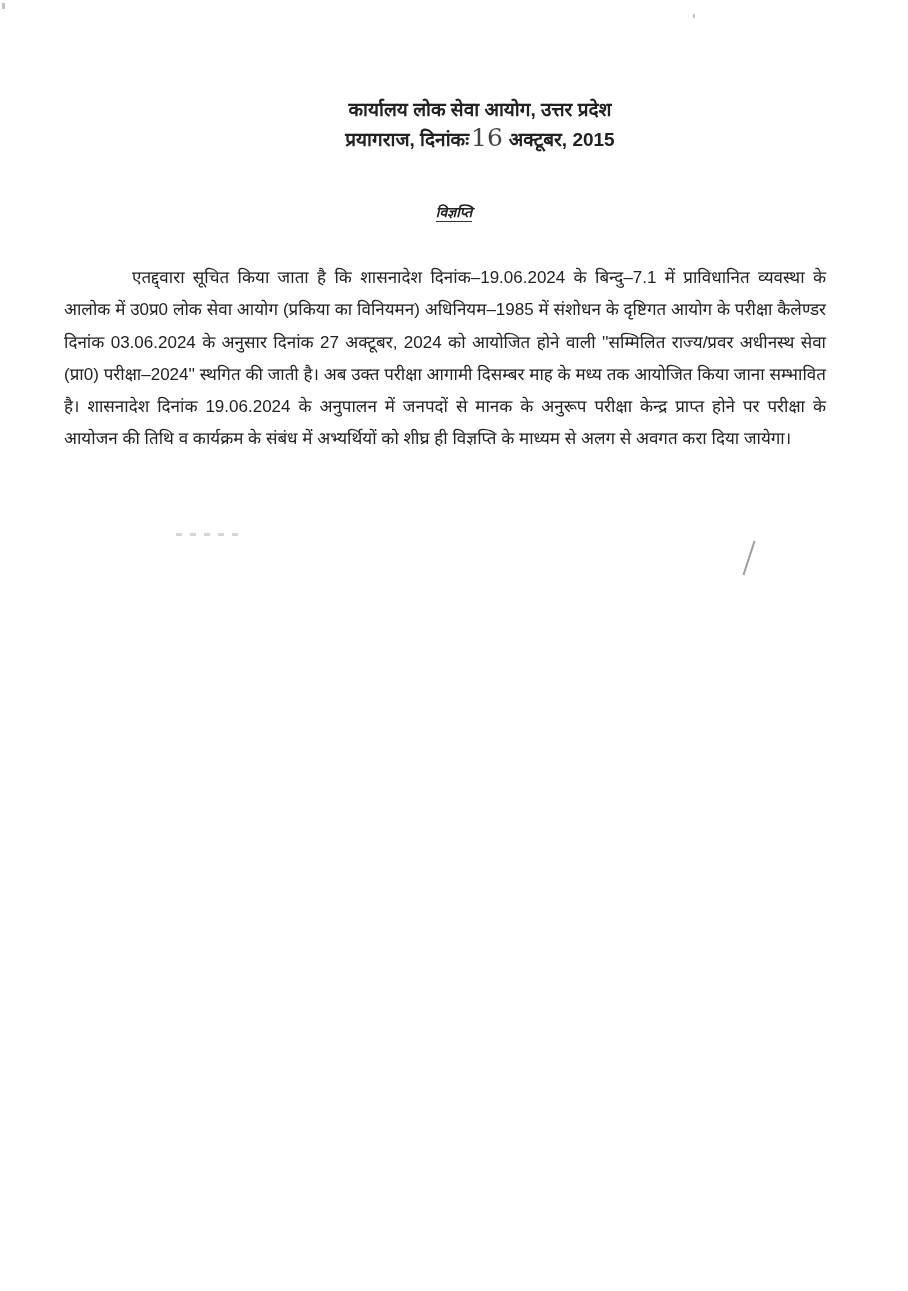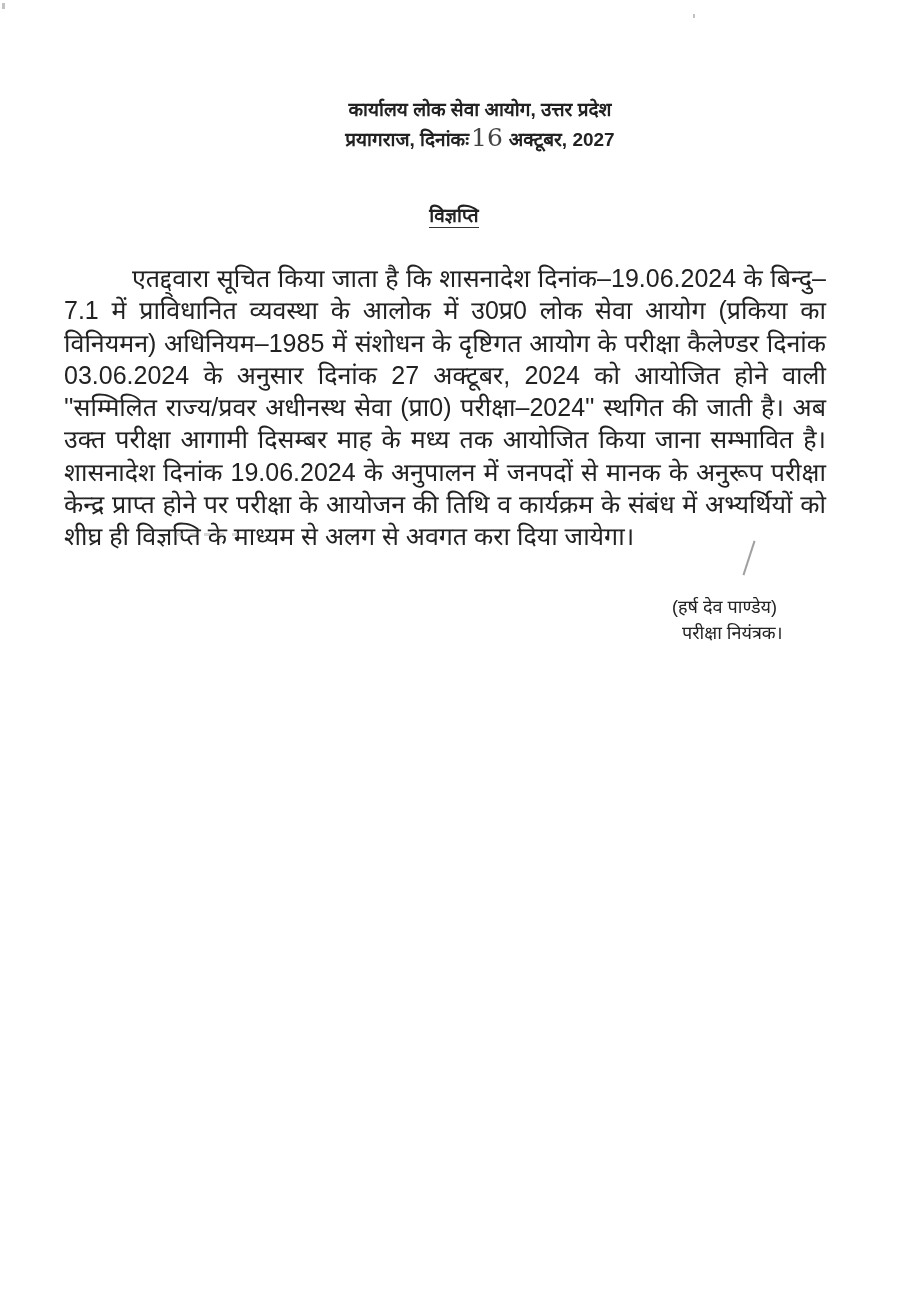--- a/index.html
+++ b/index.html
@@ -40,34 +40,35 @@
       font-size: 25px;
       color: #444;
       margin: 0 6px 0 2px;
     }
     .notice-title {
       position: absolute;
       left: 0;
       top: 202px;
       width: 908px;
       text-align: center;
-      font-size: 19px;
+      font-size: 14px;
       font-weight: bold;
       color: #222;
+      font-style: italic;
     }
     .notice-title span {
       border-bottom: 1.5px solid #333;
       padding-bottom: 1px;
     }
     .body-text {
       position: absolute;
       left: 64px;
       top: 262px;
       width: 762px;
-      font-size: 25px;
+      font-size: 17px;
       line-height: 32.3px;
       text-align: justify;
       text-align-last: left;
       color: #222;
     }
     .body-text .indent { display: inline-block; width: 68px; }
     .signature-mark {
       position: absolute;
       left: 748px;
       top: 540px;
@@ -107,31 +108,27 @@
 </head>
 <body>
 
 <div class="page">
 
   <div class="scan-speck" style="left:2px; top:3px;"></div>
   <div class="scan-speck" style="left:693px; top:14px; width:2px; height:4px;"></div>
 
   <div class="header">
     <span class="line line-1">कार्यालय लोक सेवा आयोग, उत्तर प्रदेश</span>
-    <span class="line line-3"><span>प्रयागराज, दिनांकः</span><span class="handwritten-day">16</span><span>अक्टूबर, 2027</span></span>
+    <span class="line line-3"><span>प्रयागराज, दिनांकः</span><span class="handwritten-day">16</span><span>अक्टूबर, 2015</span></span>
   </div>
 
   <div class="notice-title">
     <span>विज्ञप्ति</span>
   </div>
 
   <div class="body-text"><span class="indent"></span><span>एतद्द्वारा सूचित किया जाता है कि शासनादेश दिनांक–19.06.2024 के बिन्दु–7.1 में प्राविधानित व्यवस्था के आलोक में उ0प्र0 लोक सेवा आयोग (प्रकिया का विनियमन) अधिनियम–1985 में संशोधन के दृष्टिगत आयोग के परीक्षा कैलेण्डर दिनांक 03.06.2024 के अनुसार दिनांक 27 अक्टूबर, 2024 को आयोजित होने वाली ''सम्मिलित राज्य/प्रवर अधीनस्थ सेवा (प्रा0) परीक्षा–2024'' स्थगित की जाती है। अब उक्त परीक्षा आगामी दिसम्बर माह के मध्य तक आयोजित किया जाना सम्भावित है। शासनादेश दिनांक 19.06.2024 के अनुपालन में जनपदों से मानक के अनुरूप परीक्षा केन्द्र प्राप्त होने पर परीक्षा के आयोजन की तिथि व कार्यक्रम के संबंध में अभ्यर्थियों को शीघ्र ही विज्ञप्ति के माध्यम से अलग से अवगत करा दिया जायेगा।</span></div>
 
   <div class="dash-marks"></div>
 
   <div class="signature-mark"></div>
 
-  <div class="signatory">
-    <span class="name">(हर्ष देव पाण्डेय)</span>
-    <span class="designation">परीक्षा नियंत्रक।</span>
-  </div>
 
 </div>
 
 </body></html>

